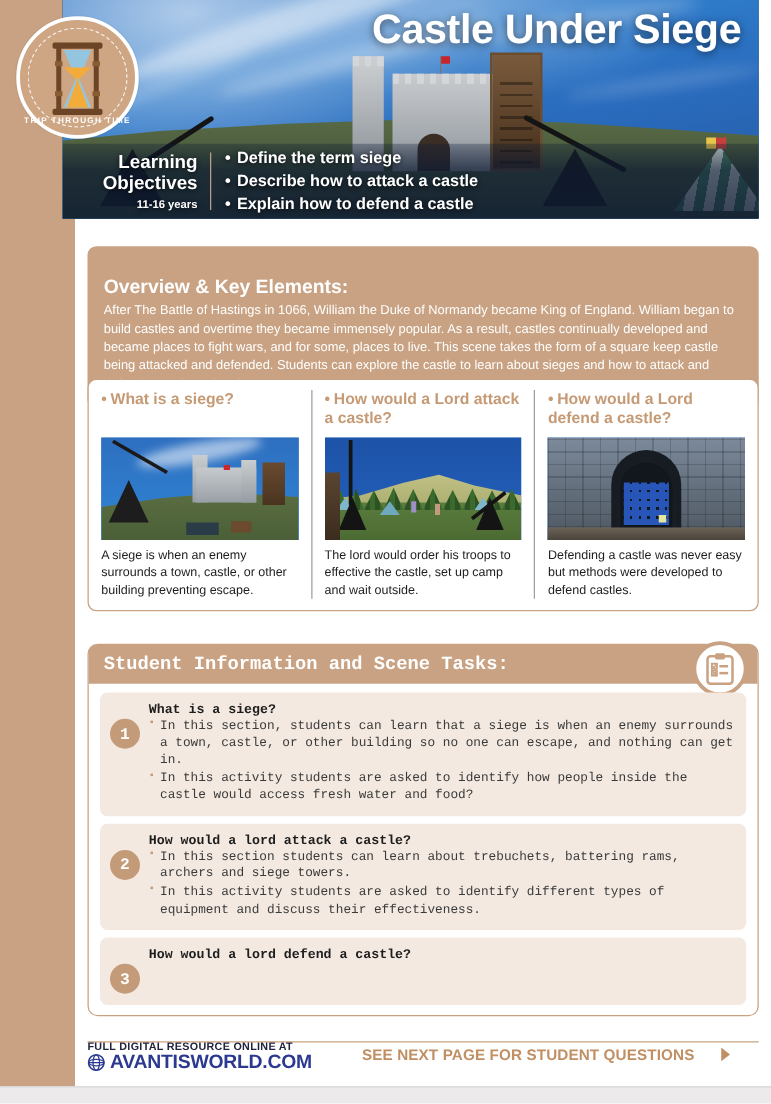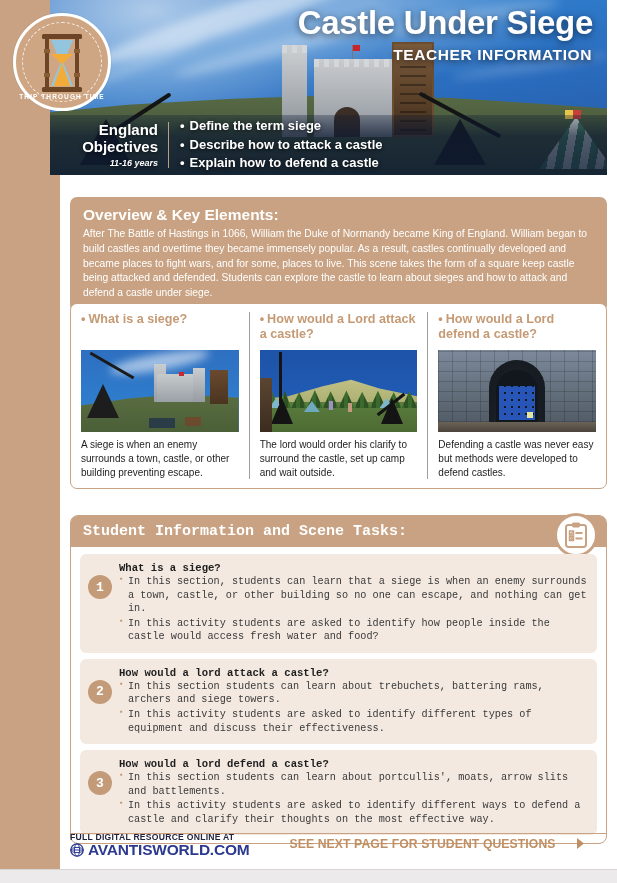--- a/index.html
+++ b/index.html
@@ -135,21 +135,21 @@
   .lo {
     position: absolute; left: 0; bottom: 0; width: 100%; height: 60px;
     display: flex; align-items: center;
     background: rgba(12,28,54,0.30);
   }
   .lo-left {
     width: 118px; text-align: right; padding-right: 10px; color: #fff;
     text-shadow: 0 1px 4px rgba(0,0,0,.75);
   }
   .lo-left .l1 { font-size: 15px; font-weight: bold; line-height: 1.12; }
-  .lo-left .l2 { font-size: 9px; font-weight: bold; margin-top: 2px; font-style: italic; }
+  .lo-left .l2 { font-size: 9px; font-weight: bold; margin-top: 2px; }
   .lo-div { width: 1px; height: 46px; background: rgba(210,180,150,.85); }
   .lo-list { padding-left: 11px; }
   .lo-list li {
     list-style: none; color: #fff; font-size: 13px; font-weight: bold;
     line-height: 1.42; text-shadow: 0 1px 4px rgba(0,0,0,.8);
   }
   .lo-list li::before { content: "\2022"; margin-right: 5px; }
 
   
   .logo {
@@ -165,21 +165,21 @@
   .hourglass { position: absolute; left: 50%; top: 16px; transform: translateX(-50%); }
   .logo-text {
     position: absolute; left: 0; right: 0; bottom: 8px; text-align: center;
     color: #ffffff; font-size: 6.5px; font-weight: bold; letter-spacing: 1.1px;
   }
 
   
   .overview {
     position: absolute; left: 70px; top: 197px; width: 537px;
     background: #c8a282; border-radius: 7px;
-    padding: 9px 13px 11px 13px;
+    padding: 24px 13px 11px 13px;
   }
   .overview h2 {
     color: #ffffff; font-size: 15.5px; font-weight: bold; margin-bottom: 3px;
   }
   .overview p { color: #ffffff; font-size: 10.3px; line-height: 1.44; }
 
   
   .cards {
     position: absolute; left: 70px; top: 303px; width: 537px;
     display: flex; gap: 0;
@@ -346,25 +346,24 @@
     <div class="treb treb-r">
       <div class="base"></div>
         <div class="arm"></div>
     </div>
     <div class="tent"></div>
     <div class="tentflag"></div>
 
     <div class="banner-shade"></div>
 
     <div class="banner-title">Castle Under Siege</div>
-    <div class="banner-sub">TEACHER INFORMATION</div>
 
     <div class="lo">
       <div class="lo-left">
-        <div class="l1">England</div>
+        <div class="l1">Learning</div>
         <div class="l1">Objectives</div>
         <div class="l2">11-16 years</div>
       </div>
       <div class="lo-div"></div>
       <ul class="lo-list">
         <li>Define the term siege</li>
         <li>Describe how to attack a castle</li>
         <li>Explain how to defend a castle</li>
       </ul>
     </div>
@@ -426,21 +425,21 @@
           <div class="t2-tent2"></div>
           <div class="t2-tent3"></div>
         <div class="t2-p1"></div>
           <div class="t2-p2"></div>
         <div class="t2-treb1"></div>
           <div class="t2-arm1"></div>
         <div class="t2-treb2"></div>
           <div class="t2-arm2"></div>
         <div class="t2-wall"></div>
       </div>
-      <p>The lord would order his clarify to surround the castle, set up camp and wait outside.</p>
+      <p>The lord would order his troops to effective the castle, set up camp and wait outside.</p>
     </div>
 
     <div class="card">
       <h3><span class="b">•</span><span>How would a Lord defend a castle?</span></h3>
       <div class="thumb">
         <div class="t3-bg"></div>
           <div class="t3-stone"></div>
         <div class="t3-arch"></div>
           <div class="t3-arch2"></div>
         <div class="t3-grid"></div>
@@ -488,24 +487,20 @@
             <li>In this section students can learn about trebuchets, battering rams, archers and siege towers.</li>
             <li>In this activity students are asked to identify different types of equipment and discuss their effectiveness.</li>
           </ul>
         </div>
       </div>
 
       <div class="task">
         <div class="num">3</div>
         <div class="task-body">
           <div class="task-title">How would a lord defend a castle?</div>
-          <ul>
-            <li>In this section students can learn about portcullis', moats, arrow slits and battlements.</li>
-            <li>In this activity students are asked to identify different ways to defend a castle and clarify their thoughts on the most effective way.</li>
-          </ul>
         </div>
       </div>
 
     </div>
   </div>
 
   <div class="footer">
     <div class="foot-left">
       <div class="foot-top">FULL DIGITAL RESOURCE ONLINE AT</div>
       <div class="foot-url">

